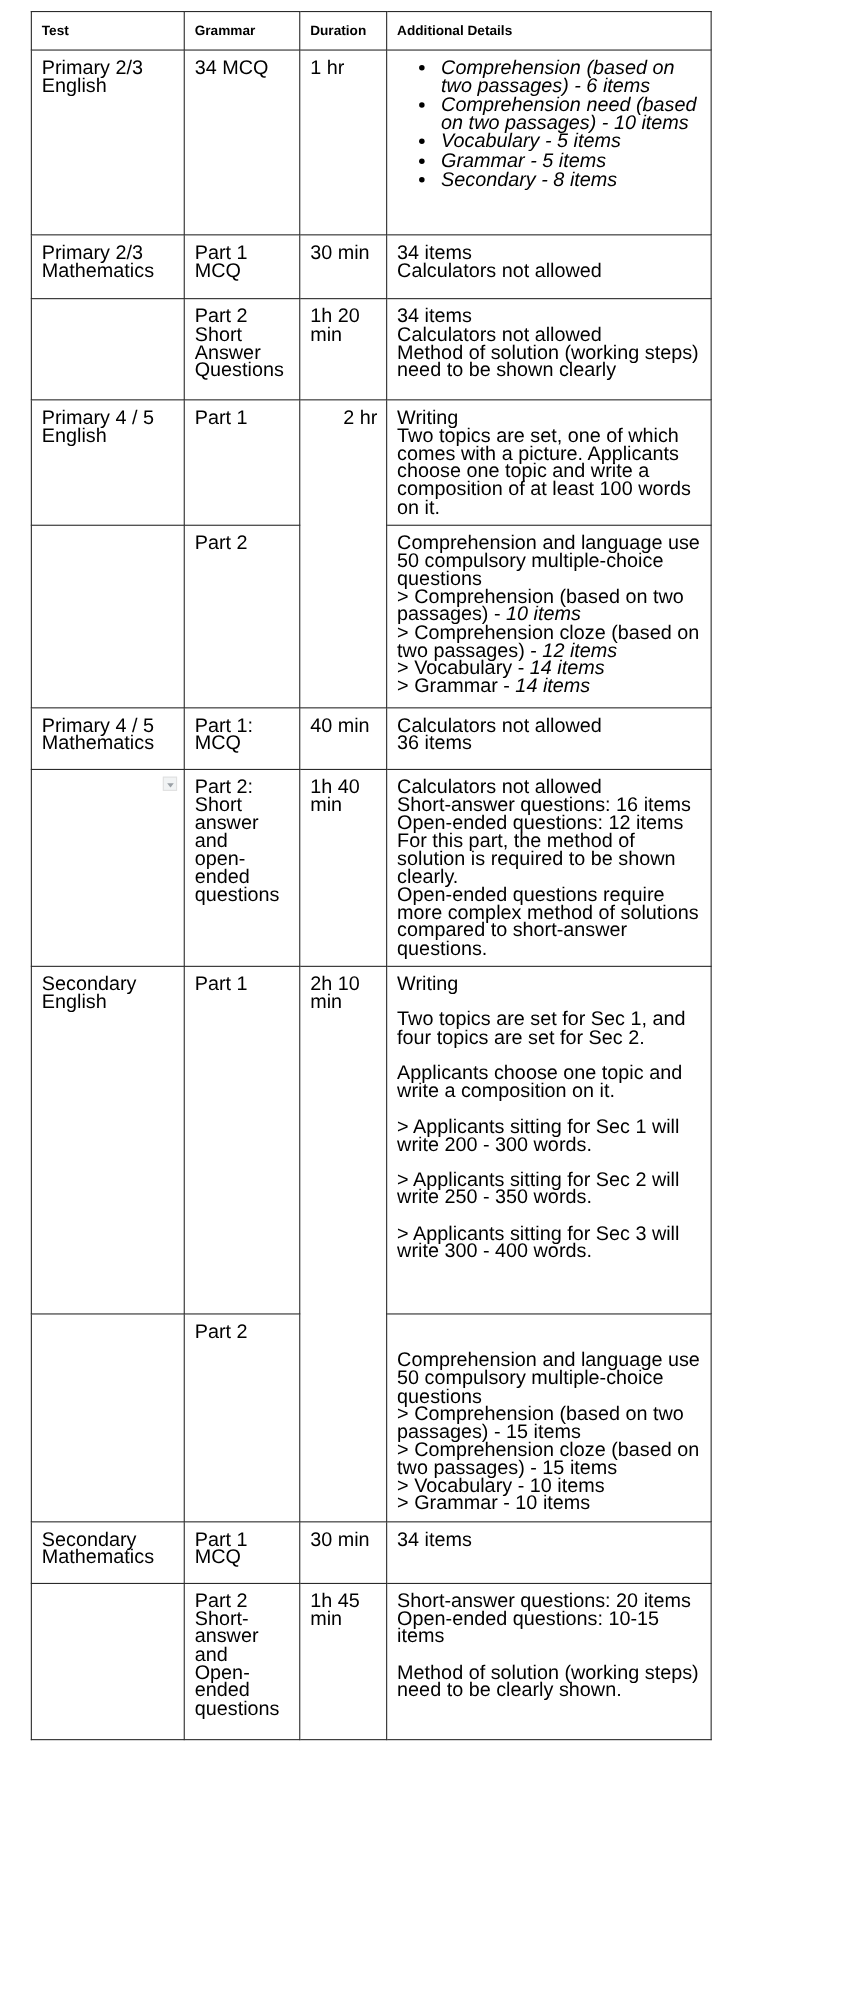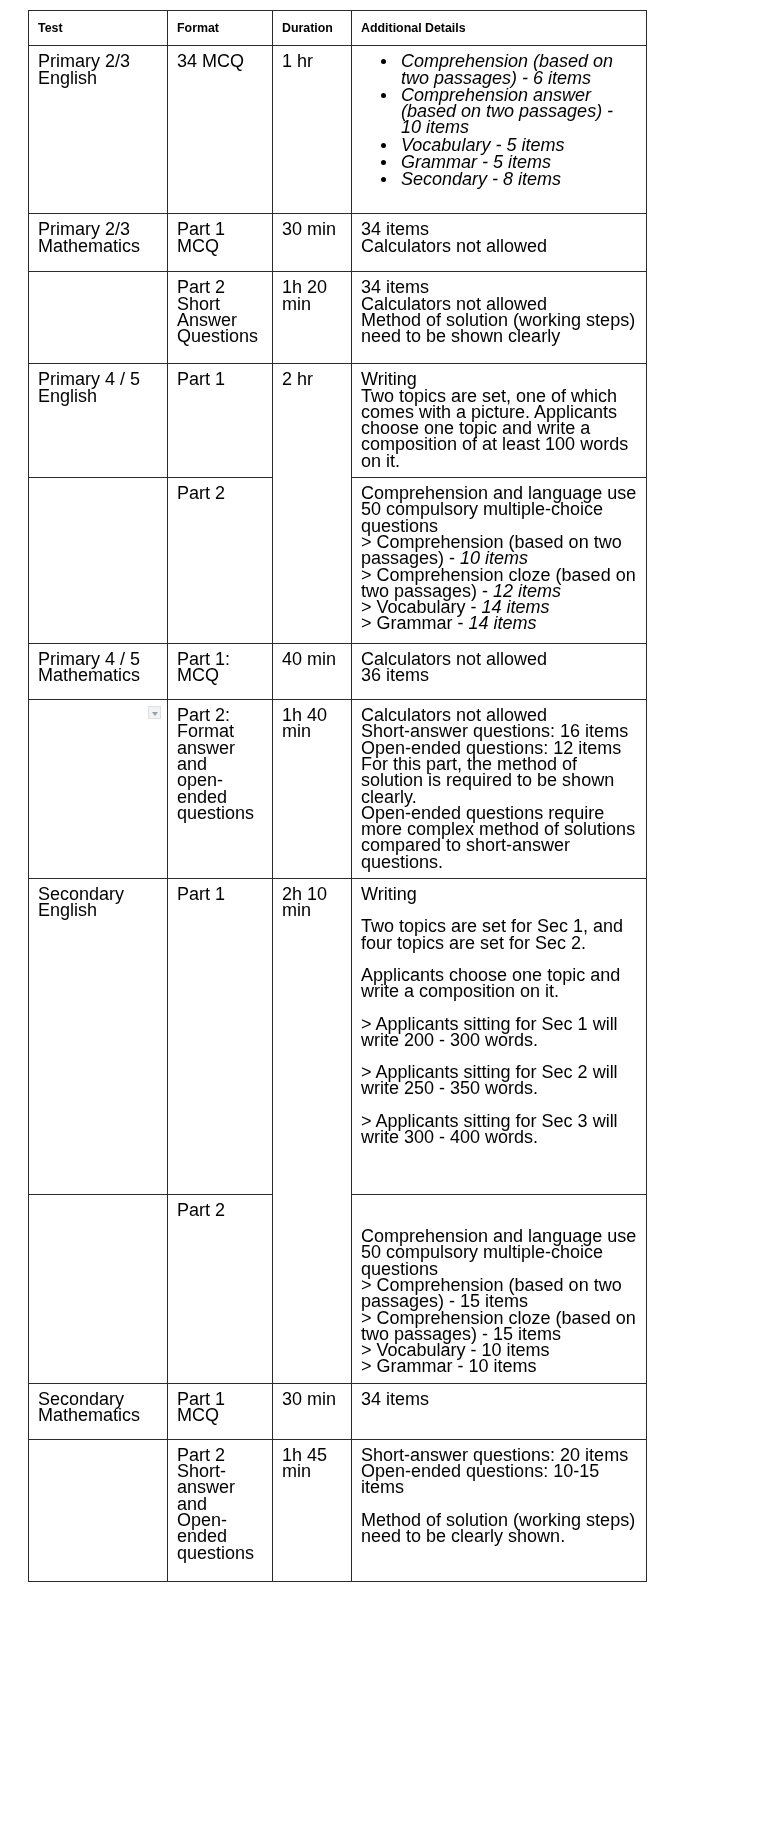--- a/index.html
+++ b/index.html
@@ -101,21 +101,21 @@
   <table class="exam-table">
     <colgroup>
       <col class="c-test">
         <col class="c-format">
         <col class="c-dur">
         <col class="c-detail">
     </colgroup>
     <thead>
       <tr>
         <th>Test</th>
-        <th>Format</th>
+        <th>Grammar</th>
         <th>Duration</th>
         <th>Additional Details</th>
       </tr>
     </thead>
     <tbody>
 
       <tr>
         <td class="test-cell">
           <div class="cell-lines">
               <div>Primary 2/3
@@ -128,21 +128,21 @@
             </div>
         </td>
         <td>
           <div class="cell-lines">
               <div>1 hr</div>
             </div>
         </td>
         <td style="height:152px">
           <ul class="bullets">
             <li><span>Comprehension (based on two passages) - </span><span class="it">6 items</span></li>
-            <li><span>Comprehension answer (based on two passages) - </span><span class="it">10 items</span></li>
+            <li><span>Comprehension need (based on two passages) - </span><span class="it">10 items</span></li>
             <li><span>Vocabulary - </span><span class="it">5 items</span></li>
             <li><span>Grammar - </span><span class="it">5 items</span></li>
             <li><span>Secondary - </span><span class="it">8 items</span></li>
           </ul>
         </td>
       </tr>
 
       <tr>
         <td class="test-cell">
           <div class="cell-lines">
@@ -203,21 +203,21 @@
 English</div>
             </div>
         </td>
         <td>
           <div class="cell-lines">
               <div>Part 1</div>
             </div>
         </td>
         <td class="mid" rowspan="2">
           <div class="cell-lines">
-              <div style="text-align:left">2 hr</div>
+              <div style="text-align:right">2 hr</div>
             </div>
         </td>
         <td style="height:92px">
           <div class="cell-lines">
               <div>Writing
 Two topics are set, one of which comes with a picture. Applicants choose one topic and write a composition of at least 100 words on it.</div>
             </div>
         </td>
       </tr>
 
@@ -273,21 +273,21 @@
       <tr>
         <td class="test-cell">
           <div class="drop-arrow"></div>
           <div class="cell-lines">
               <div></div>
             </div>
         </td>
         <td>
           <div class="cell-lines">
               <div>Part 2:
-Format answer
+Short answer
 and
 open-ended
 questions</div>
             </div>
         </td>
         <td>
           <div class="cell-lines">
               <div>1h 40 min</div>
             </div>
         </td>

